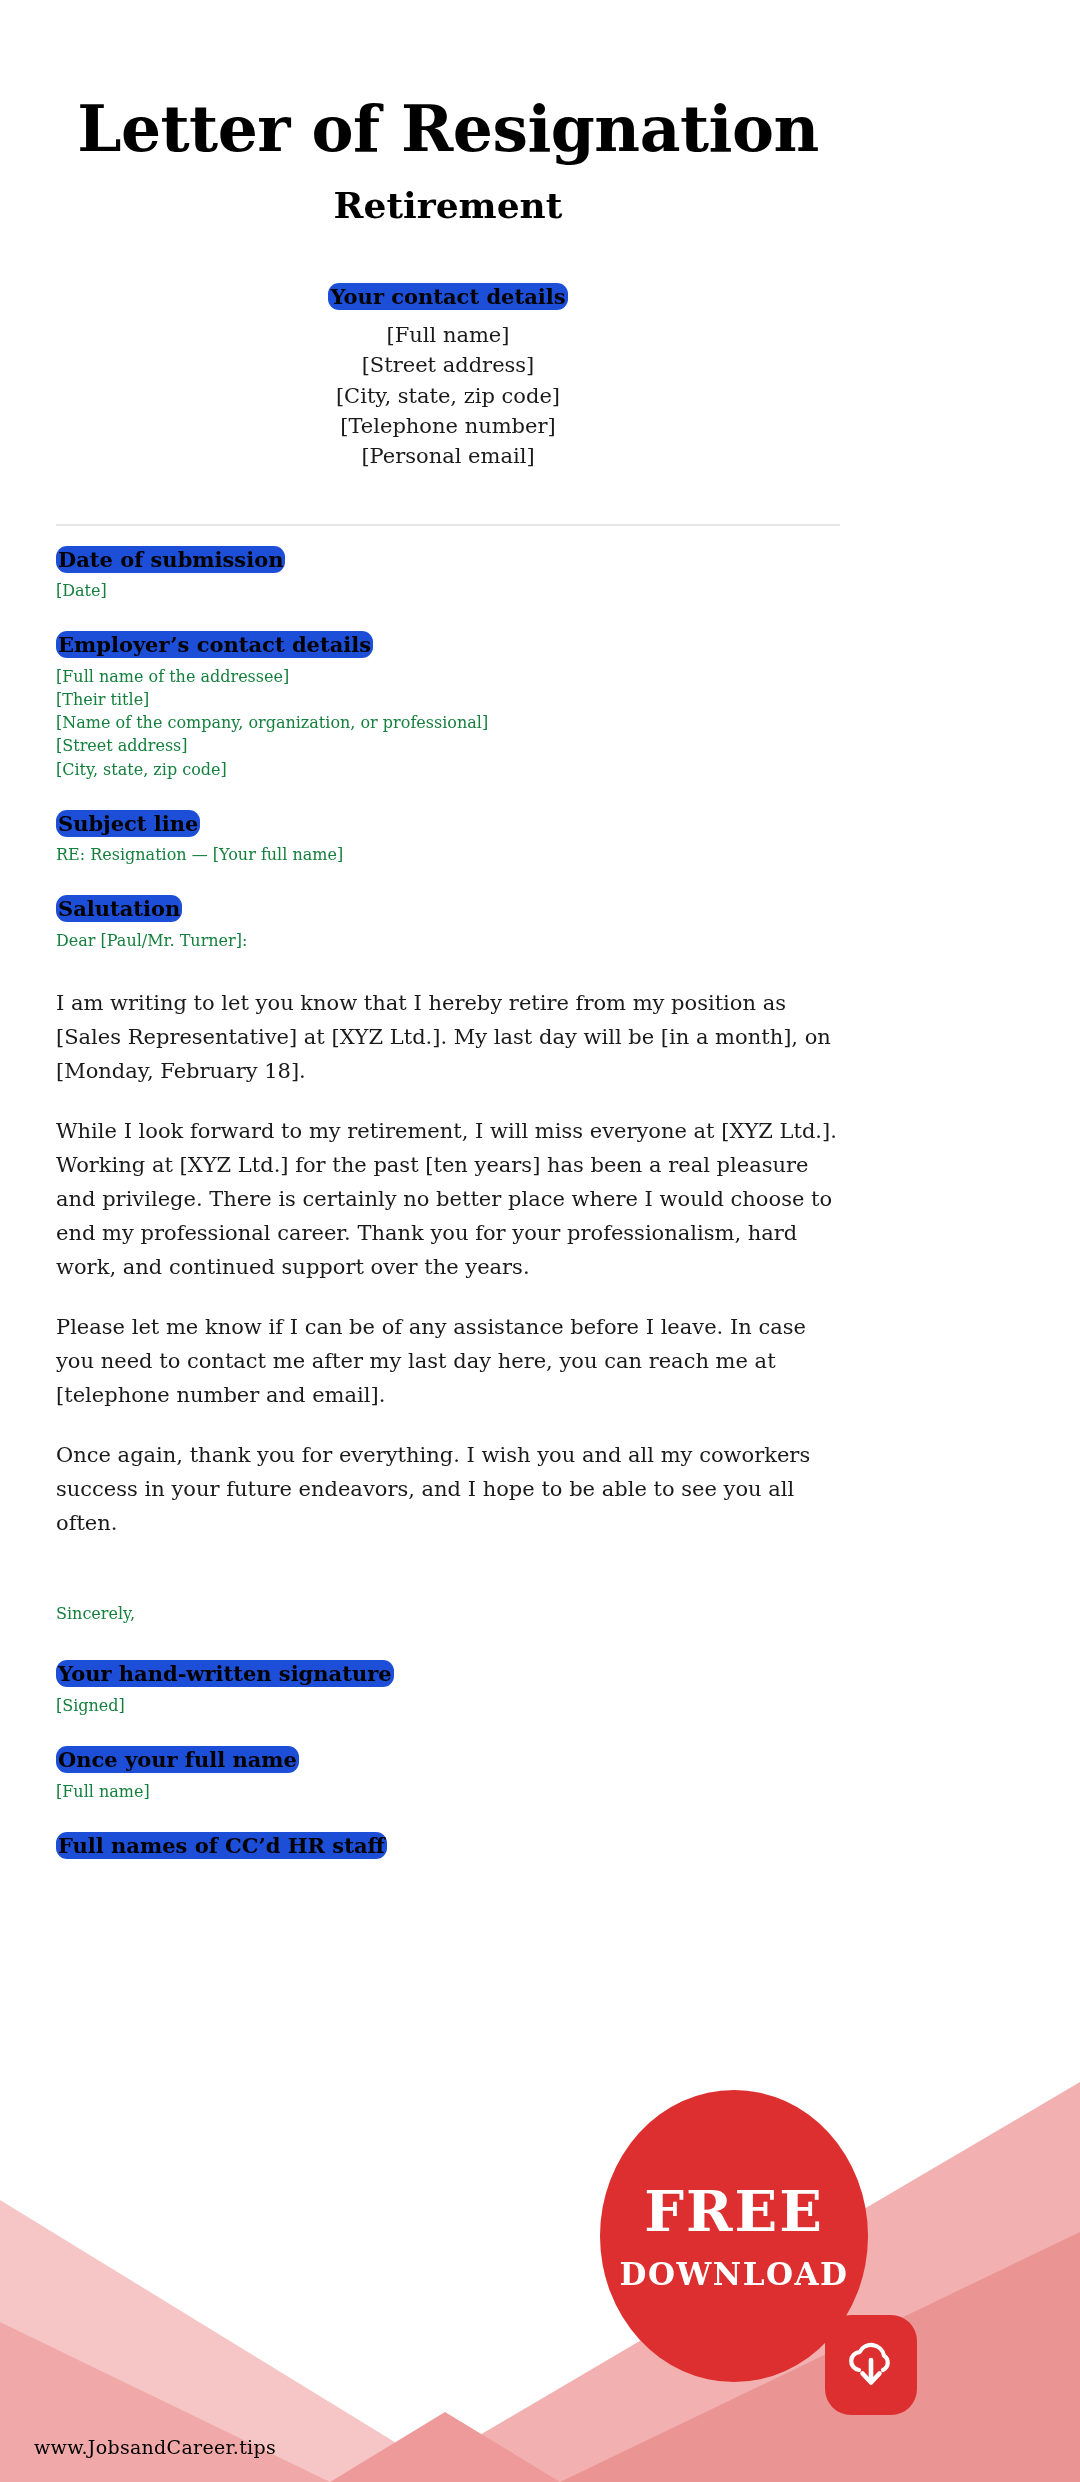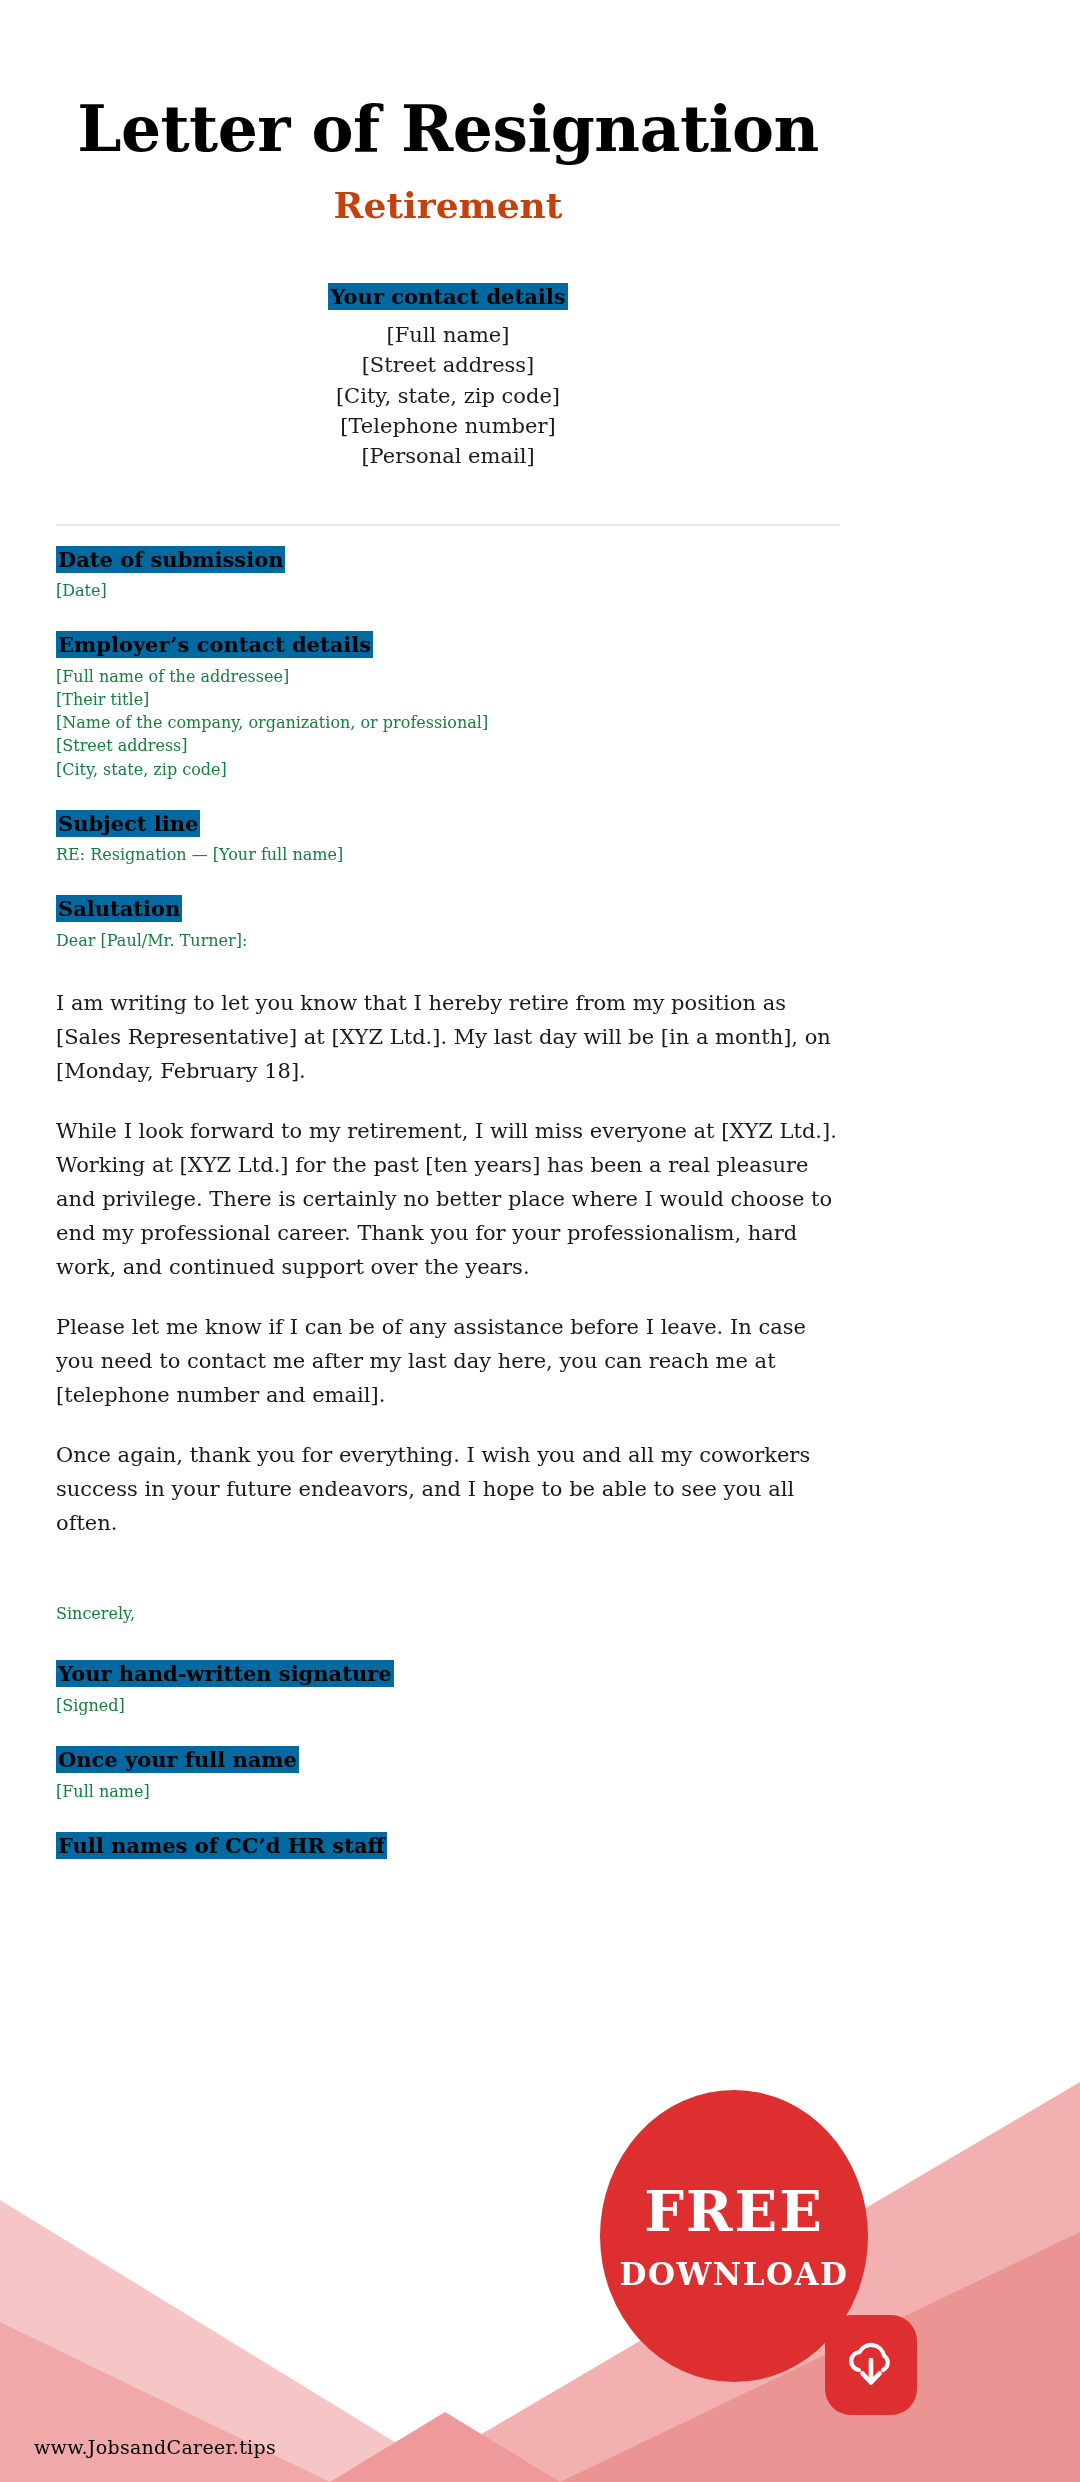--- a/index.html
+++ b/index.html
@@ -37,36 +37,37 @@
     letter-spacing: -0.5px;
     line-height: 1.05;
     color: #000000;
   }
 
   .doc-subtitle {
     font-family: "DejaVu Serif", "Liberation Serif", serif;
     font-weight: 700;
     font-size: 36px;
     margin-top: 22px;
-    color: #c2410c;
+    color: #000000;
   }
 
   
   .sender-block {
     text-align: center;
     margin-top: 55px;
   }
 
   .hl {
-    background: #0369a1;
+    background: #1d4ed8;
     font-weight: 700;
     display: inline;
     padding: 1px 2px;
     color: #000000;
     box-decoration-break: clone;
+    border-radius: 11px;
     -webkit-box-decoration-break: clone;
   }
 
   .sender-heading {
     font-size: 21px;
     line-height: 1.5;
   }
 
   .sender-lines {
     margin-top: 6px;

